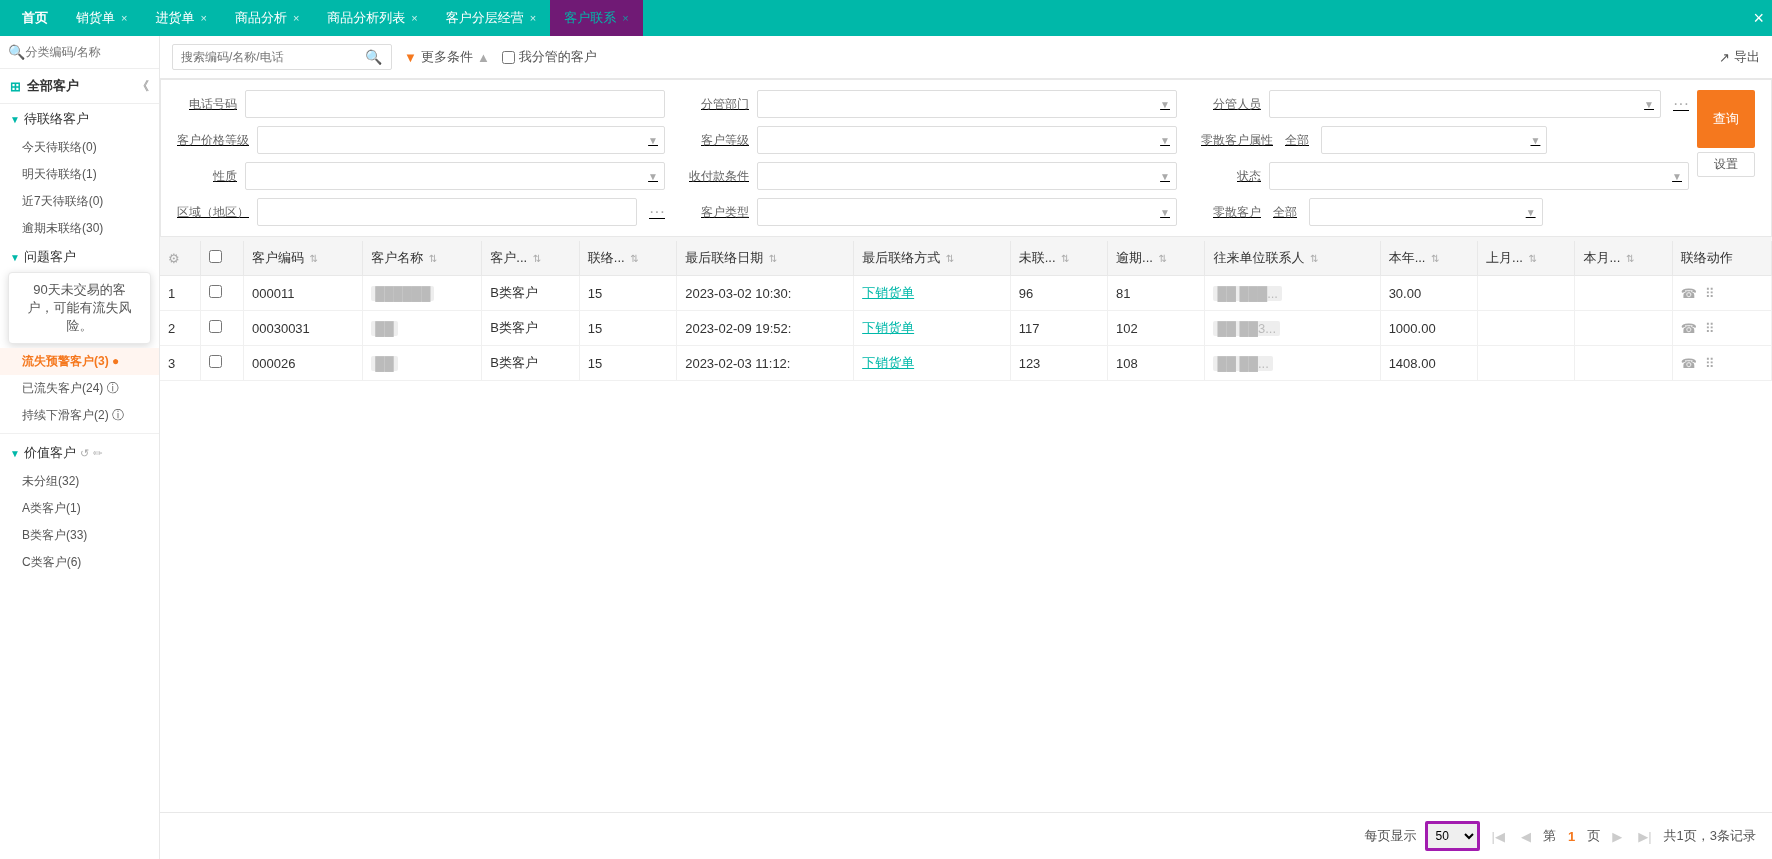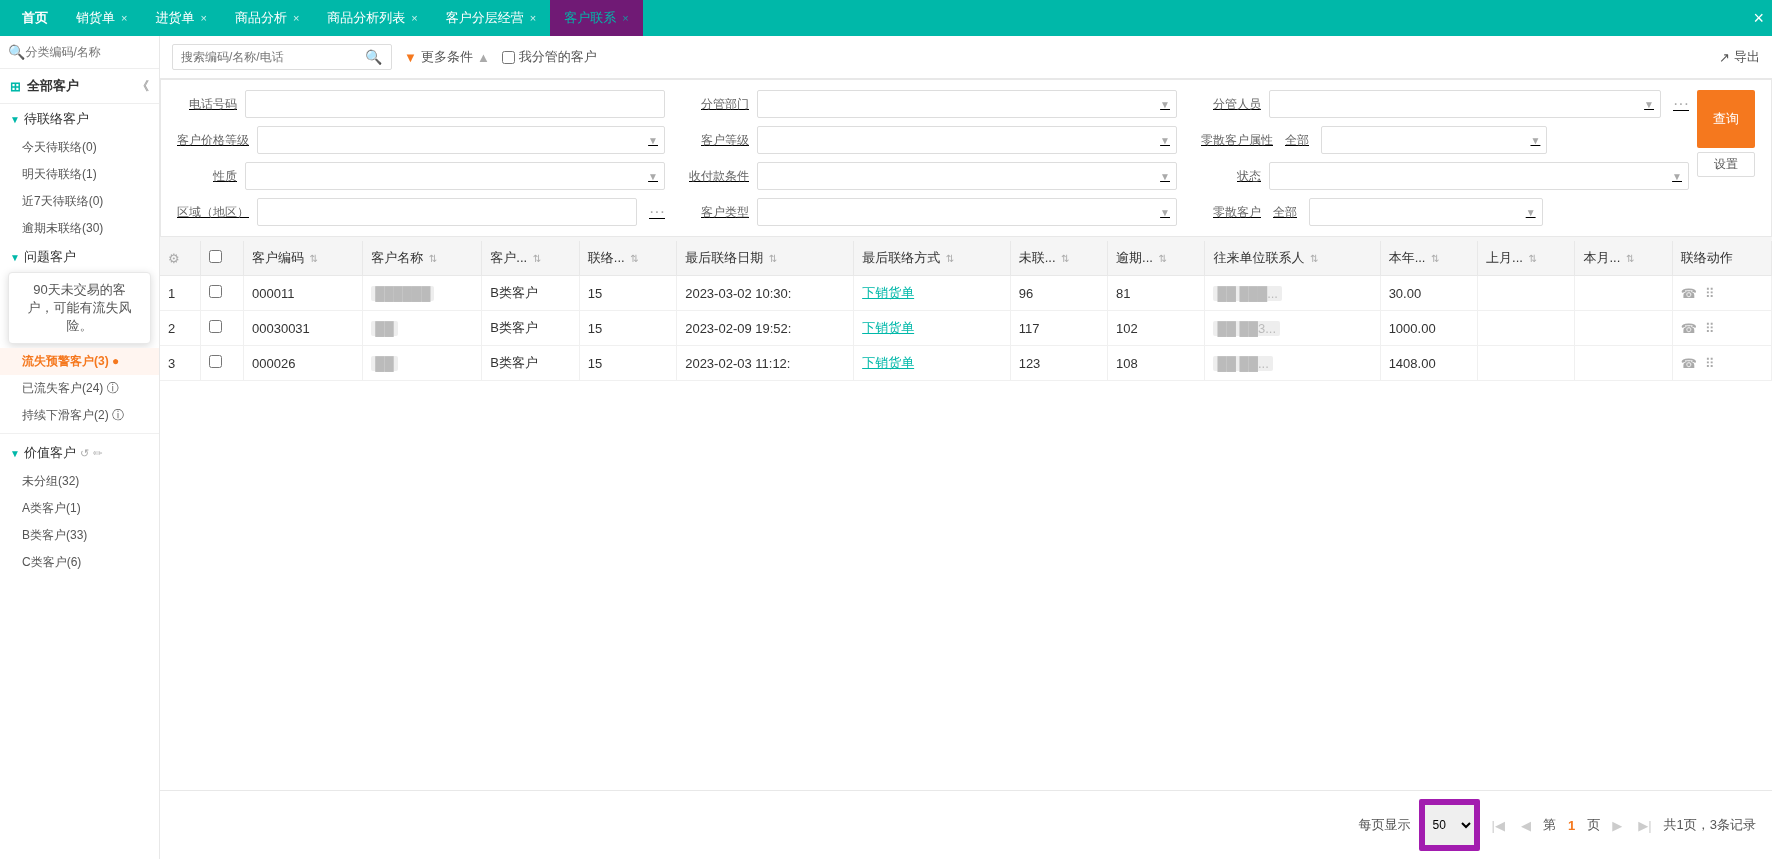--- a/index.html
+++ b/index.html
@@ -294,23 +294,23 @@
       padding: 8px 16px;
       display: flex;
       align-items: center;
       justify-content: flex-end;
       gap: 8px;
       font-size: 12px;
       color: #555;
       flex-shrink: 0;
     }
     .footer-select {
-      border: 6px solid #a21caf;
+      border: 3px solid #a21caf;
       border-radius: 2px;
-      padding: 12px 4px;
+      padding: 4px 4px;
       font-size: 12px;
     }
     .page-btn { color: #555; cursor: pointer; padding: 2px 4px; }
     .page-btn.disabled { color: #ccc; cursor: default; }
     .page-num { color: #f5781e; font-weight: bold; margin: 0 4px; }
 
     
     .table-container::-webkit-scrollbar { height: 8px; width: 8px; }
     .table-container::-webkit-scrollbar-track { background: #f0f0f0; }
     .table-container::-webkit-scrollbar-thumb { background: #ccc; border-radius: 4px; }

